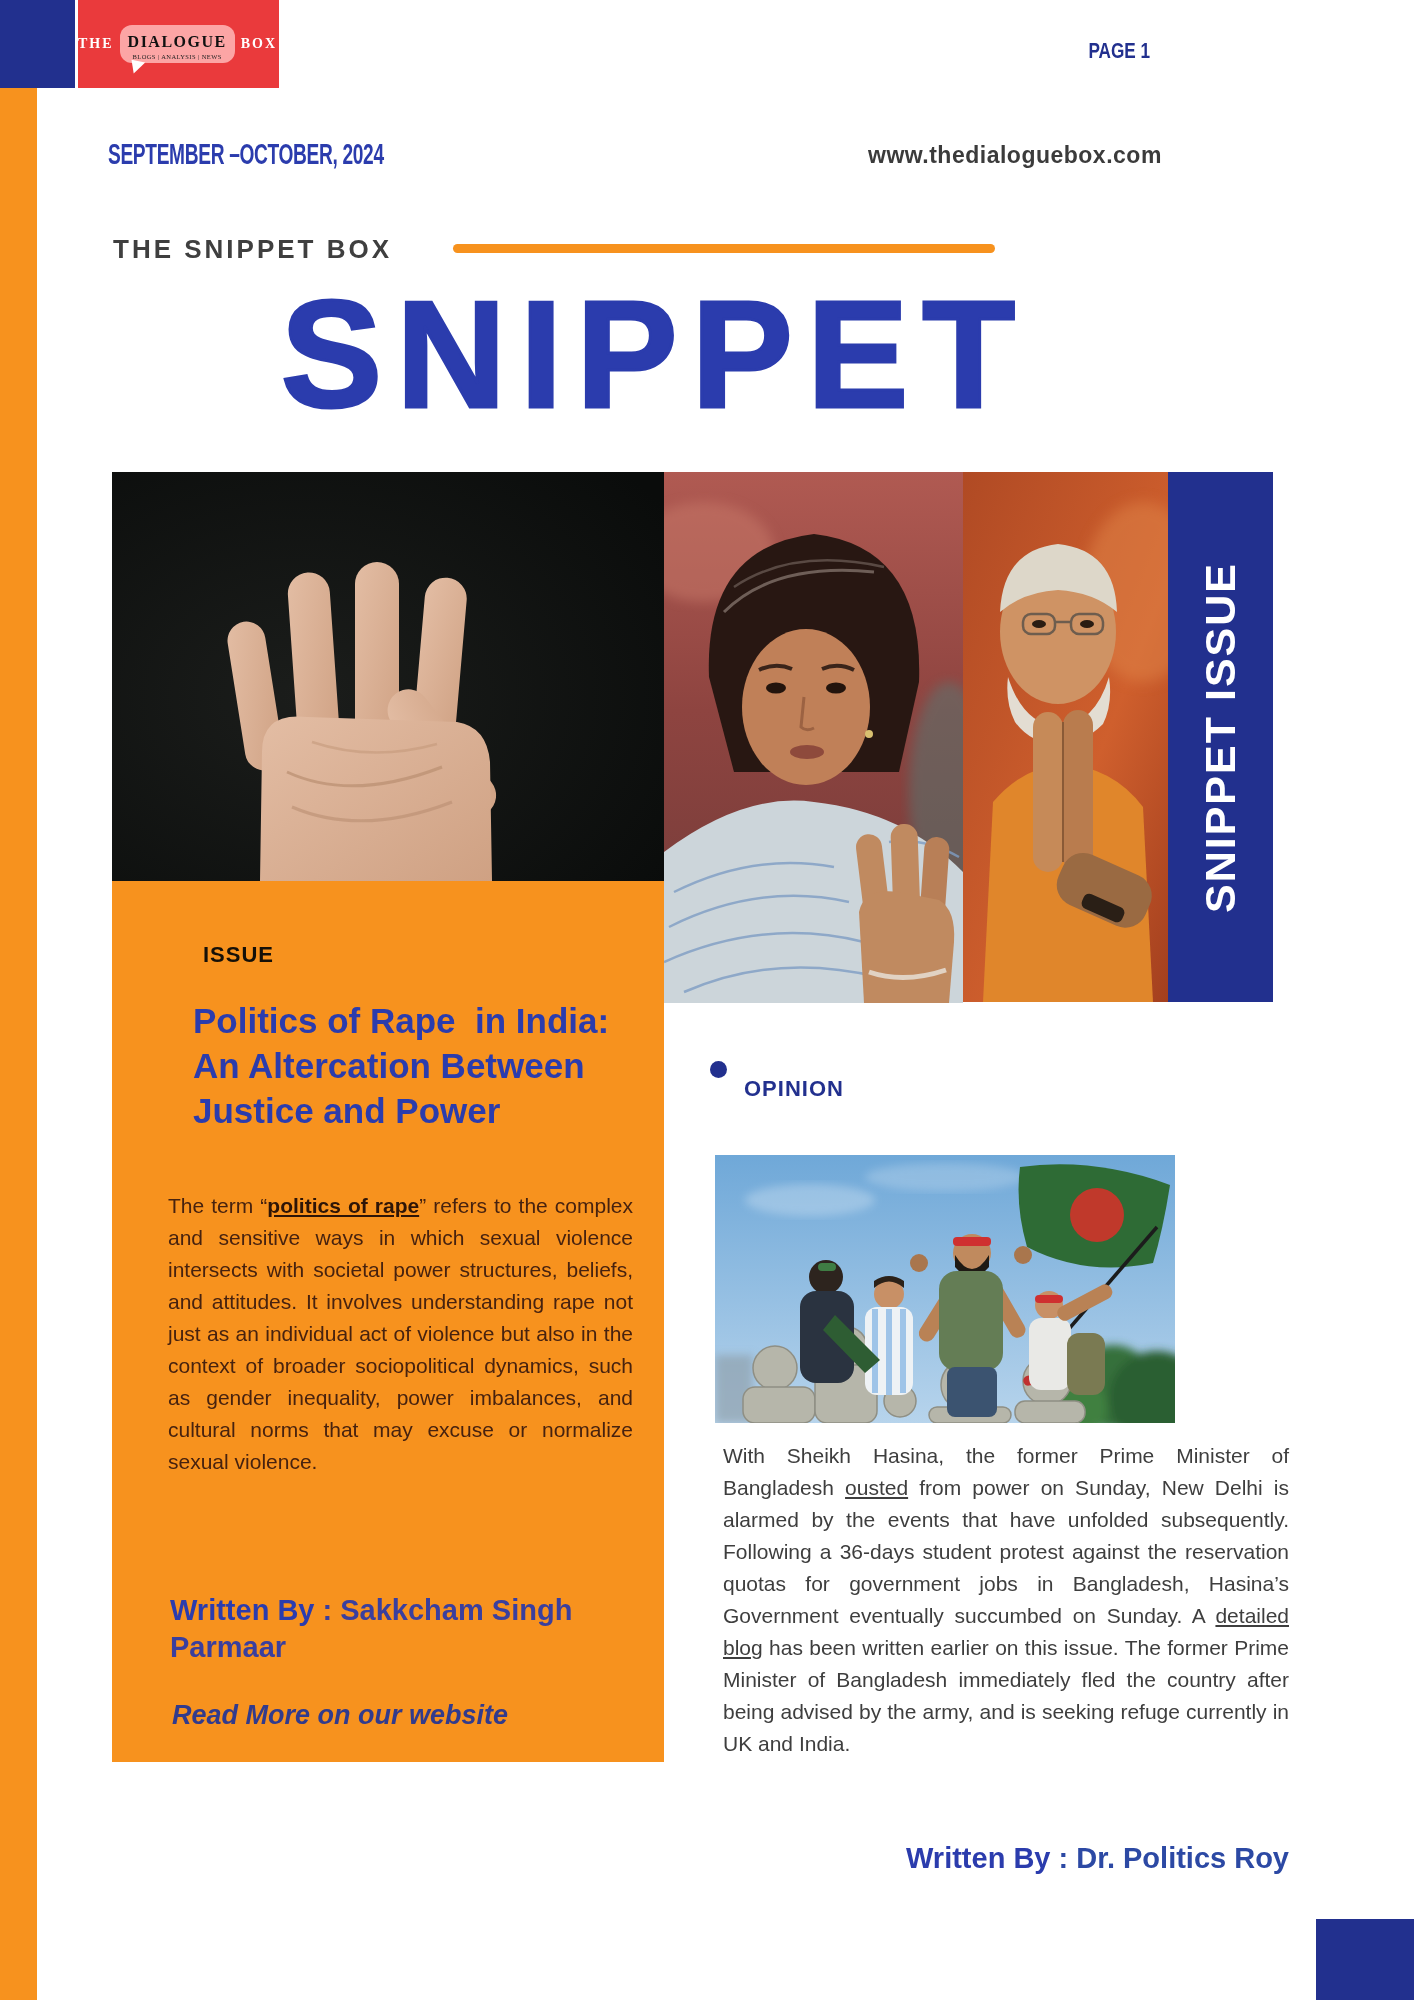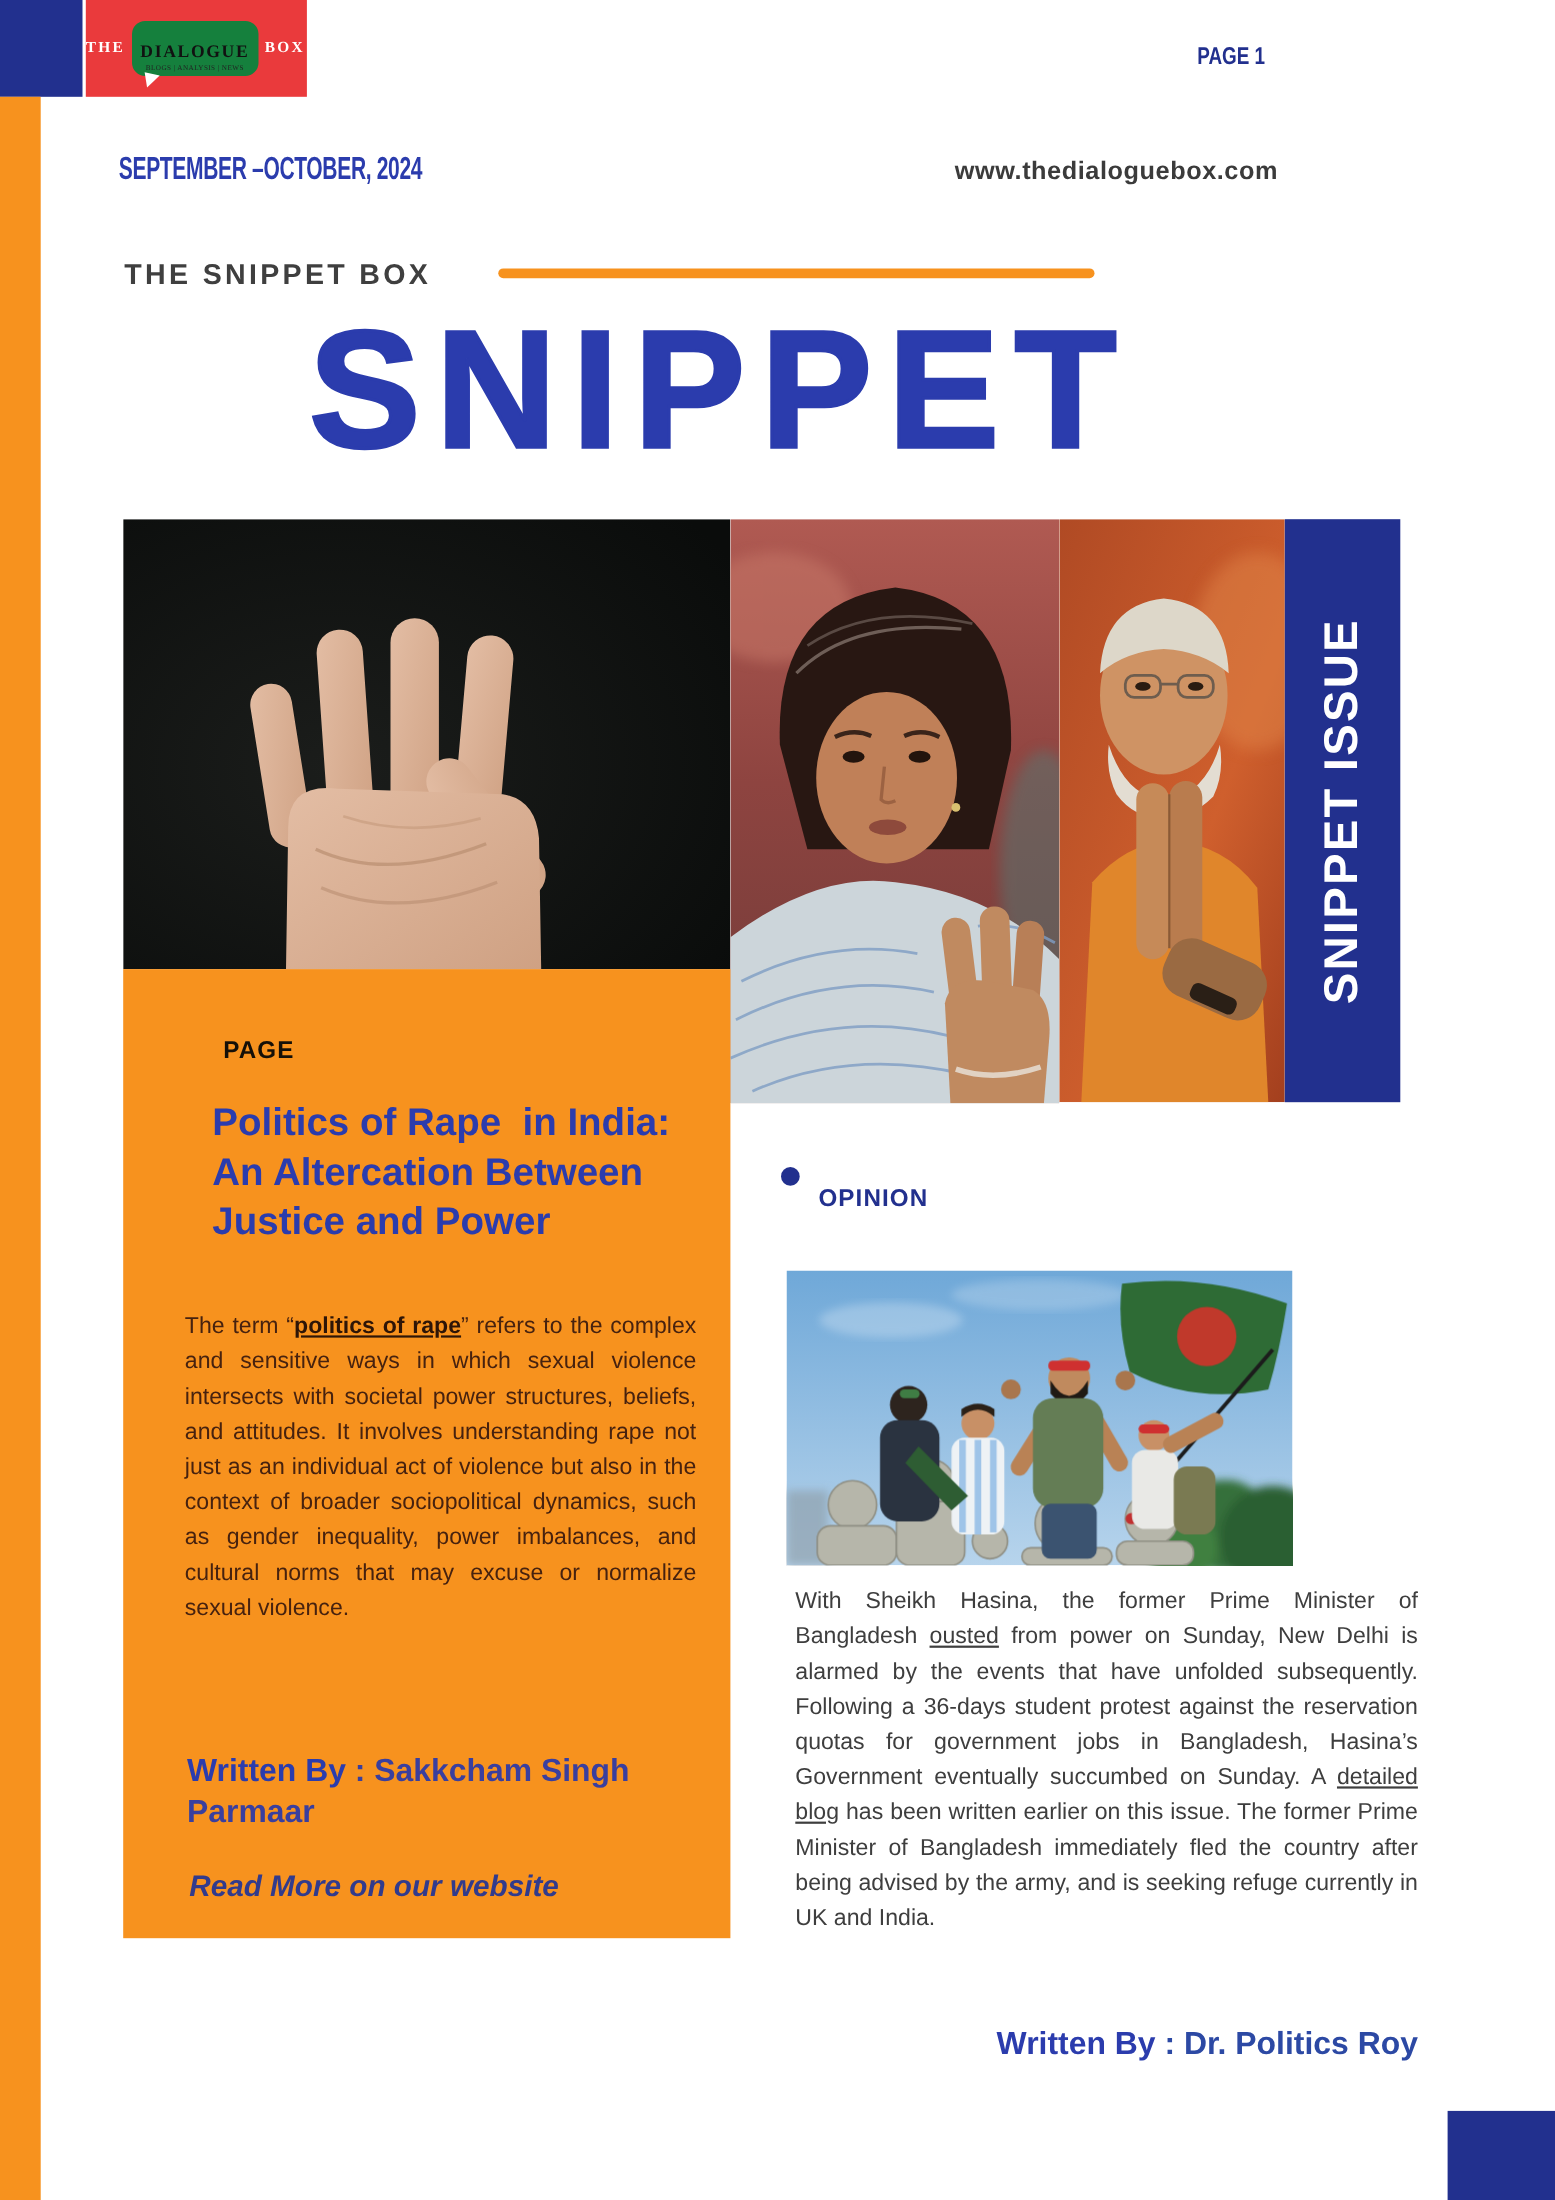--- a/index.html
+++ b/index.html
@@ -9,21 +9,21 @@
 
   
   .corner-tl{left:0;top:0;width:75px;height:88px;background:var(--deep-blue);}
   .left-bar{left:0;top:88px;width:37px;height:1912px;background:var(--orange);}
   .corner-br{left:1316px;top:1919px;width:98px;height:81px;background:var(--deep-blue);}
 
   
   .logo{left:78px;top:0;width:201px;height:88px;background:var(--logo-red);
         display:flex;align-items:center;justify-content:flex-start;gap:6px;}
   .logo-word{color:#fff;font-size:14px;font-weight:800;letter-spacing:2px;font-family:"Liberation Serif",serif;}
-  .logo-bubble{background:#15803d;border-radius:12px;padding:20px 8px 3px;position:relative;text-align:center;}
+  .logo-bubble{background:#fca5a5;border-radius:12px;padding:8px 8px 3px;position:relative;text-align:center;}
   .logo-bubble:after{content:"";position:absolute;left:10px;bottom:-11px;width:0;height:0;
         border-left:5px solid transparent;border-right:9px solid transparent;border-top:13px solid #fff;
         transform:rotate(12deg);}
   .logo-dialogue{color:#111;font-size:16px;font-weight:800;letter-spacing:1.5px;font-family:"Liberation Serif",serif;}
   .logo-tagline{color:#222;font-size:6.5px;letter-spacing:.4px;margin-top:2px;white-space:nowrap;font-family:"Liberation Serif",serif;}
 
   
   .page-number{right:264px;top:38px;color:var(--deep-blue);font-size:22px;font-weight:800;
         transform:scaleX(.78);transform-origin:right center;white-space:nowrap;}
   .issue-date{left:108px;top:138px;color:var(--royal-blue);font-size:29px;font-weight:800;
@@ -201,21 +201,21 @@
       <rect x="95" y="390" width="95" height="55" rx="22" fill="#9a6a42" transform="rotate(24 140 415)"></rect>
       <rect x="118" y="428" width="44" height="16" rx="6" fill="#2a1f16" transform="rotate(24 140 436)"></rect>
     </svg>
   </div>
 
   <div class="abs snippet-banner">
     <div class="snippet-text">SNIPPET ISSUE</div>
   </div>
 
   <div class="abs blogs-panel"></div>
-  <div class="abs blogs-label">PAGE</div>
+  <div class="abs blogs-label">ISSUE</div>
   <div class="abs blogs-title">Politics of Rape  in India: An Altercation Between Justice and Power</div>
   <div class="abs blogs-body"><span>The term “</span><span class="panel-link">politics of rape</span><span>” refers to the complex and sensitive ways in which sexual violence intersects with societal power structures, beliefs, and attitudes. It involves understanding rape not just as an individual act of violence but also in the context of broader sociopolitical dynamics, such as gender inequality, power imbalances, and cultural norms that may excuse or normalize sexual violence.</span></div>
   <div class="abs blogs-byline"><span class="byline-label">Written By</span><span> : Sakkcham Singh Parmaar</span></div>
   <div class="abs read-more">Read More on our website</div>
 
   <div class="abs opinion-bullet"></div>
   <div class="abs opinion-label">OPINION</div>
 
   <div class="abs protest-photo">
     <svg viewBox="0 0 460 268">

